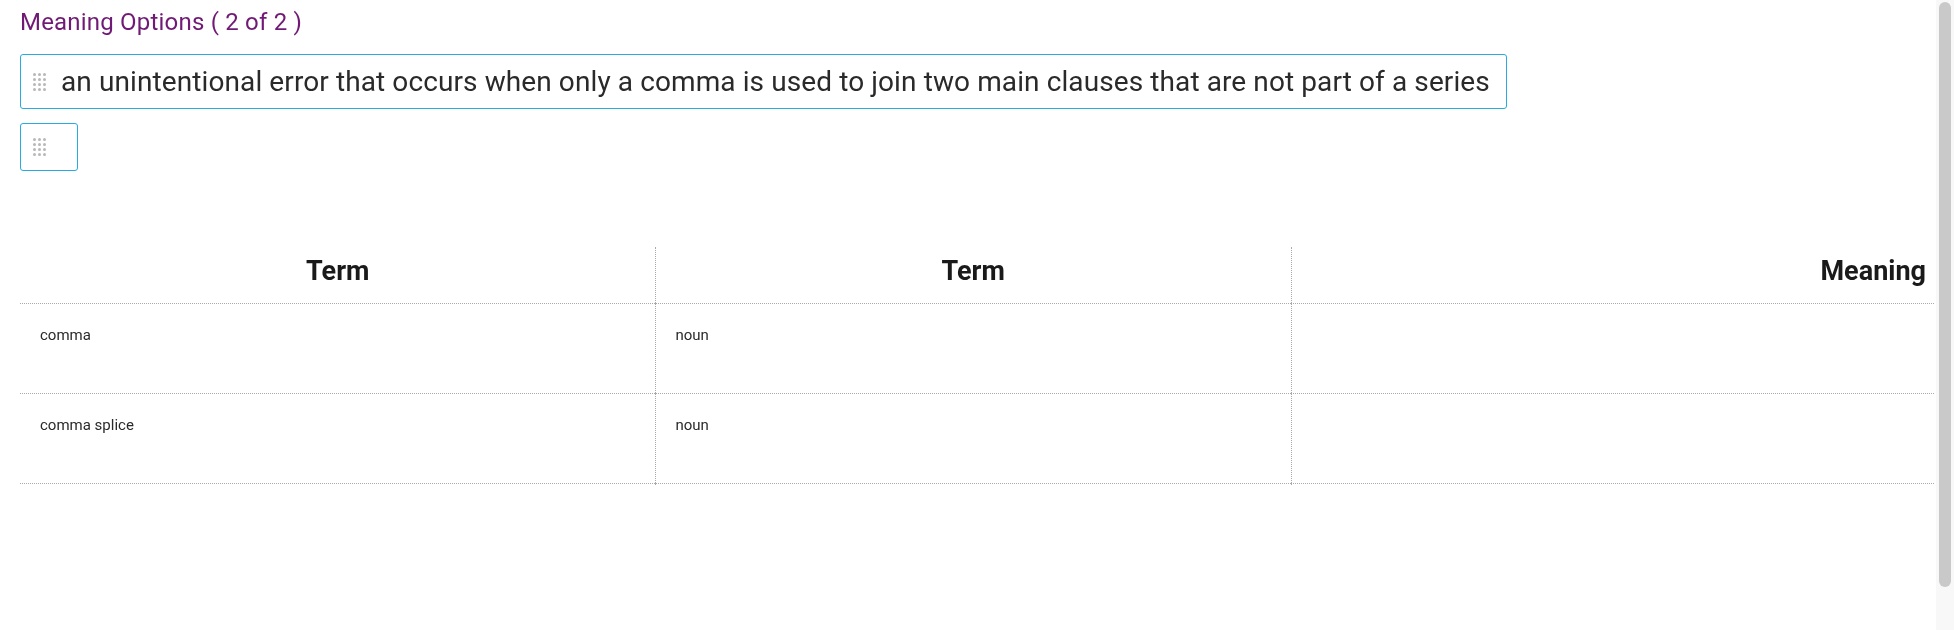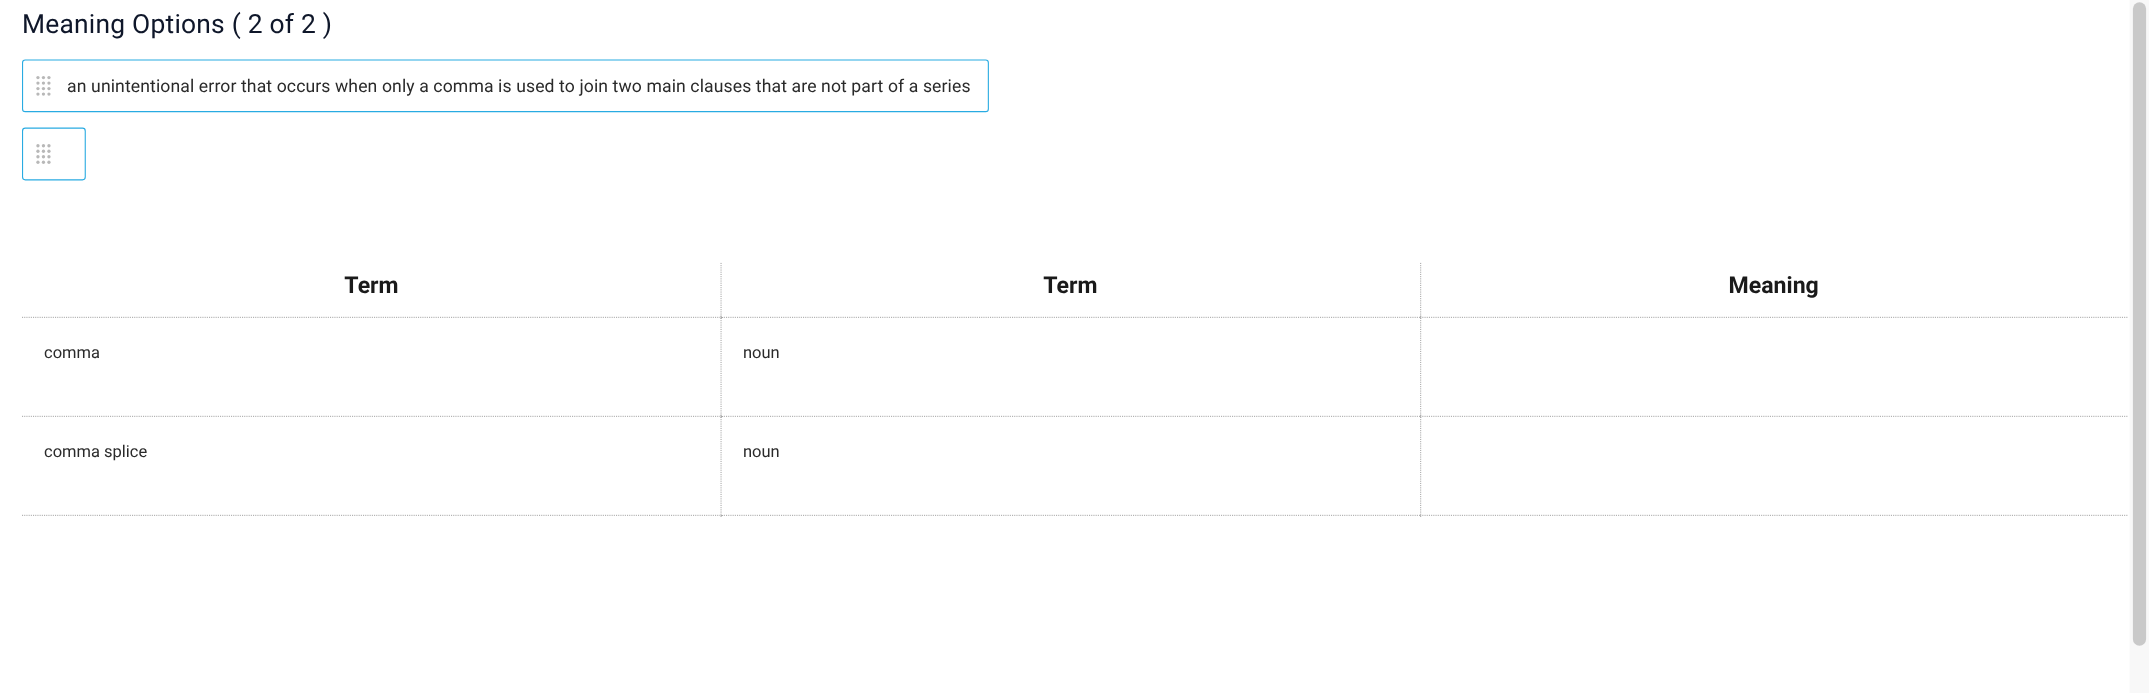--- a/index.html
+++ b/index.html
@@ -14,21 +14,21 @@
       padding: 0;
       width: 1954px;
       height: 630px;
       position: relative;
     }
     .container {
       padding: 8px 20px 20px 20px;
     }
     .section-title {
       font-size: 24px;
-      color: #0f172a;
+      color: #701a75;
       font-weight: 400;
       margin-bottom: 18px;
       letter-spacing: 0.2px;
     }
     .option-card {
       display: inline-flex;
       align-items: center;
       border: 1.5px solid #29abe2;
       border-radius: 3px;
       background: #ffffff;
@@ -55,55 +55,56 @@
       grid-template-rows: repeat(4, 3px);
       gap: 2px;
     }
     .drag-grip span {
       width: 3px;
       height: 3px;
       background: #b8b8b8;
       border-radius: 50%;
     }
     .option-text {
-      font-size: 16px;
+      font-size: 28px;
       color: #2a2a2a;
       font-weight: 400;
       letter-spacing: 0.1px;
       white-space: nowrap;
     }
     .options-wrap {
       display: flex;
       flex-direction: column;
       align-items: flex-start;
     }
 
     .table-wrap {
       margin-top: 70px;
     }
     .grid-table {
       width: 100%;
       border-collapse: collapse;
     }
     .grid-table th {
-      font-size: 21px;
+      font-size: 27px;
       font-weight: 700;
       color: #1a1a1a;
       text-align: center;
       padding: 14px 8px 16px 8px;
       border-bottom: 1px dotted #aaaaaa;
     }
     .grid-table th.col-left {
       width: 33.2%;
     }
     .grid-table th.col-mid {
       width: 33.2%;
     }
     .grid-table th.col-right {
       width: 33.6%;
+      text-align: right;
     }
     .grid-table td {
       font-size: 15px;
       color: #2a2a2a;
       padding: 22px 20px 38px 20px;
       border-bottom: 1px dotted #aaaaaa;
       vertical-align: top;
       height: 90px;
     }
     .vsep-th {

